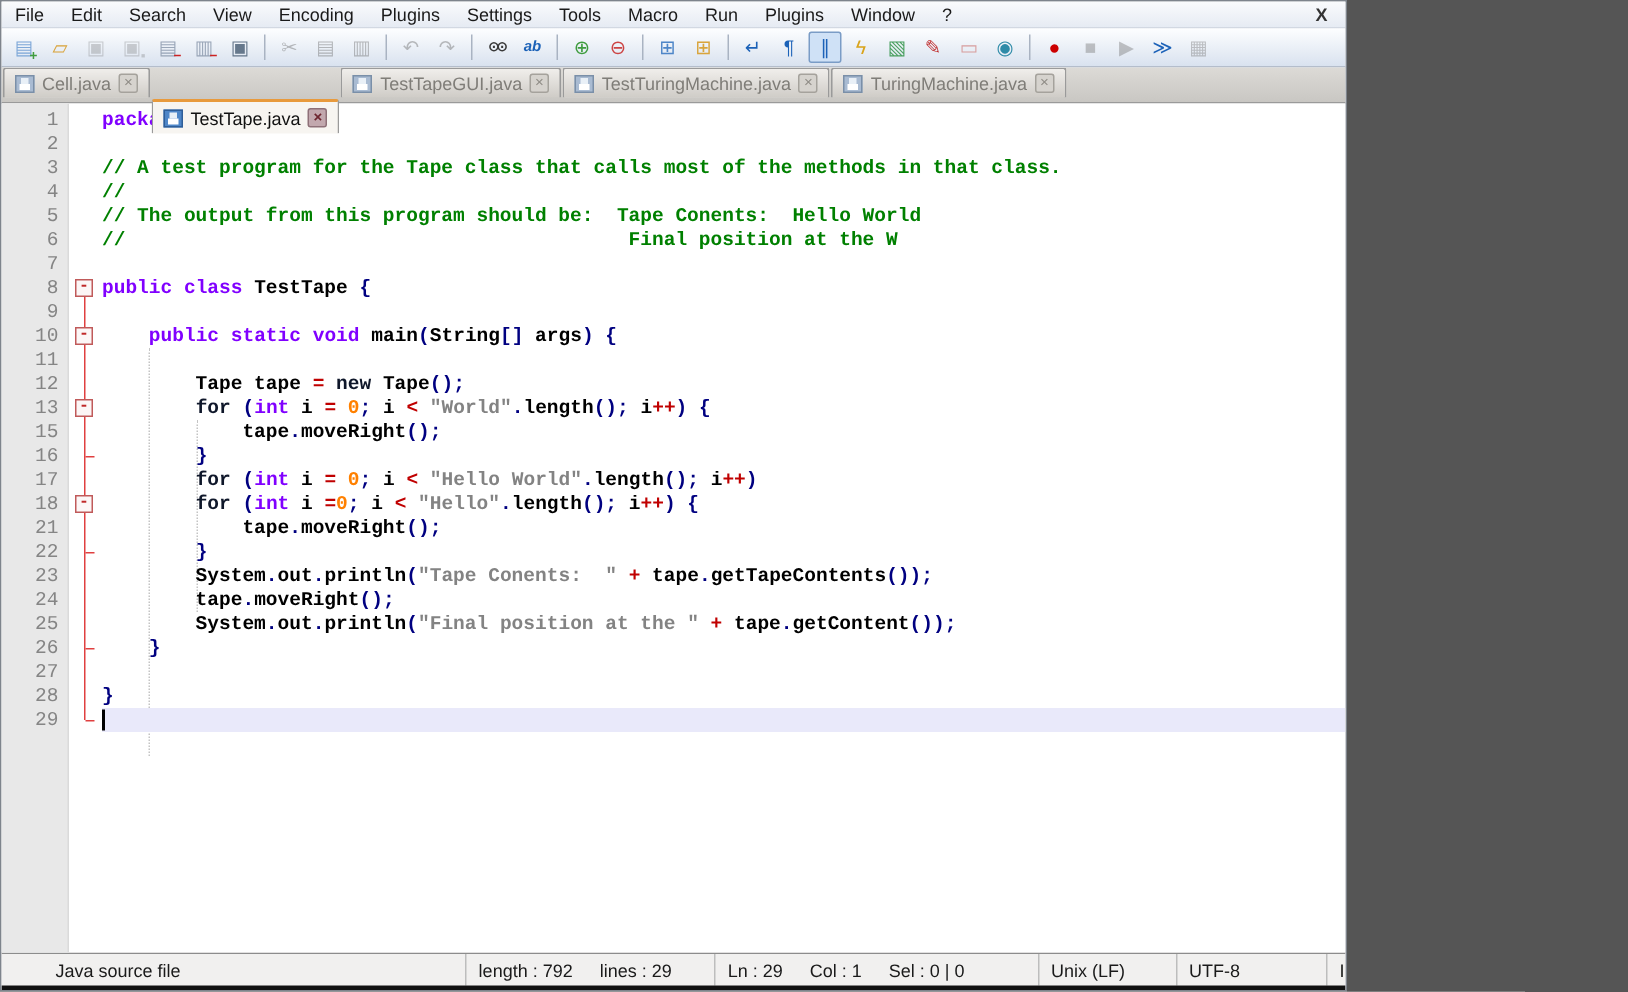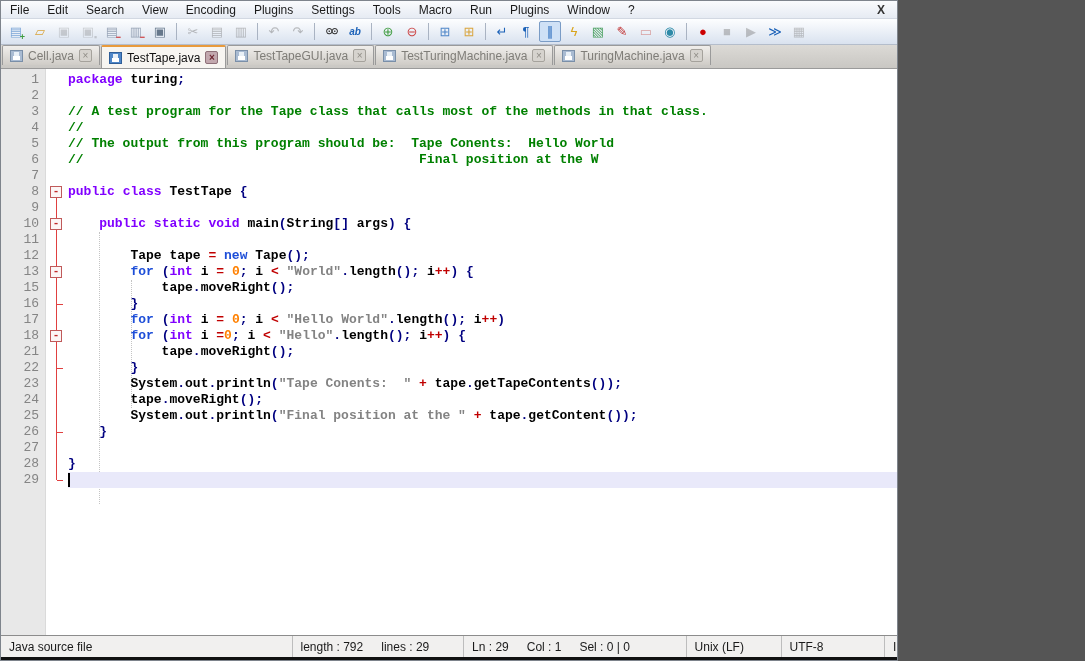--- a/index.html
+++ b/index.html
@@ -43,21 +43,21 @@
     border-bottom:1px solid #9A9A9A;padding-left:1px;
   }
   .tab{
     display:flex;align-items:center;gap:5px;padding:0 7px;height:20px;margin-right:1px;
     background:linear-gradient(#F0EEEB,#CFCCC7);
     border:1px solid #9A9A9A;border-bottom:none;border-radius:2px 2px 0 0;
     font-size:12px;color:#7F7D78;cursor:default;position:relative;
   }
   .tab.active{
     height:23px;background:#F7F5F1;color:#111;margin-bottom:-1px;
-    border-top:2px solid #E89A3C;z-index:2;
+    border-top:2px solid #E89A3C;z-index:2;margin-top:21px;
   }
   .floppy{width:13px;height:12px;background:#A9BBD2;border:1px solid #7A8FA8;position:relative;flex:none;}
   .floppy::before{content:"";position:absolute;left:3px;top:1px;right:3px;height:4px;background:#E9F0F7;}
   .floppy::after{content:"";position:absolute;left:2px;bottom:1px;right:2px;height:4px;background:#fff;}
   .tab.active .floppy{background:#4E86C8;border-color:#2F5E98;}
   .tab-close{
     width:13px;height:13px;font-size:10px;line-height:12px;text-align:center;flex:none;
     background:#D6D3CE;border:1px solid #A5A29C;color:#8F8C86;border-radius:2px;
   }
   .tab.active .tab-close{background:#C2A8AE;border-color:#8E7078;color:#6E2630;font-weight:bold;}
@@ -73,27 +73,27 @@
   .stub{position:absolute;left:11px;top:8px;width:6px;height:1px;background:#E04040;}
   .bx{
     position:absolute;left:4px;top:2px;width:12px;height:12px;background:#FCF6F6;
     border:1px solid #C05A5A;color:#C02828;font-size:11px;line-height:9px;text-align:center;font-weight:bold;z-index:2;
   }
   .code{
     flex:1;white-space:pre;font-size:13px;line-height:16px;font-weight:bold;color:#000;position:relative;
   }
   .code.cur{background:#E9E9FA;}
   .caret{position:absolute;left:0;top:1px;width:2px;height:14px;background:#000;}
-  .tk-ty{color:#8000FF;} .tk-kw{color:#1d4ed8;} .tk-cm{color:#008000;font-weight:bold;}
+  .tk-ty{color:#8000FF;} .tk-kw{color:#0f172a;} .tk-cm{color:#008000;font-weight:bold;}
   .tk-st{color:#838383;} .tk-nu{color:#FF8000;} .tk-op{color:#C00000;} .tk-pn{color:#000080;}
   .iguide{position:absolute;width:0;border-left:1px dotted #C4C4C4;z-index:0;}
   
   #statusbar{
     height:22px;flex:none;display:flex;align-items:center;background:#F1F0EF;
-    border-top:1px solid #8C8C8C;font-size:12px;color:#1a1a1a;
+    border-top:1px solid #8C8C8C;font-size:12px;color:#1a1a1a;padding-left:28px;
   }
   .sb{height:100%;display:flex;align-items:center;padding-left:8px;gap:18px;border-left:1px solid #BDBDBD;overflow:hidden;}
   .sb:first-child{border-left:none;}
   #sb-doctype{width:340px;}
   #sb-size{width:200px;}
   #sb-pos{width:260px;}
   #sb-eol{width:110px;}
   #sb-enc{width:120px;}
   #sb-mode{flex:1;justify-content:space-between;padding-right:4px;}
   .grip{color:#AFAFAF;font-size:11px;}

